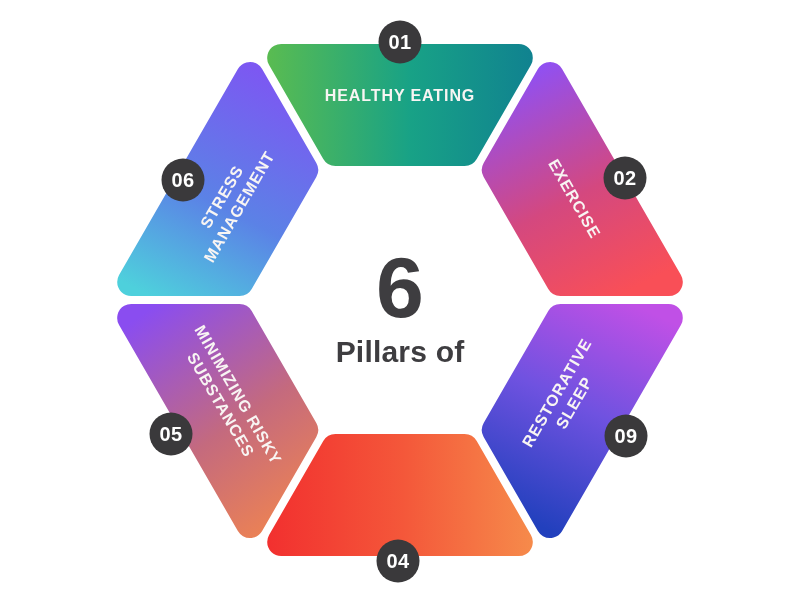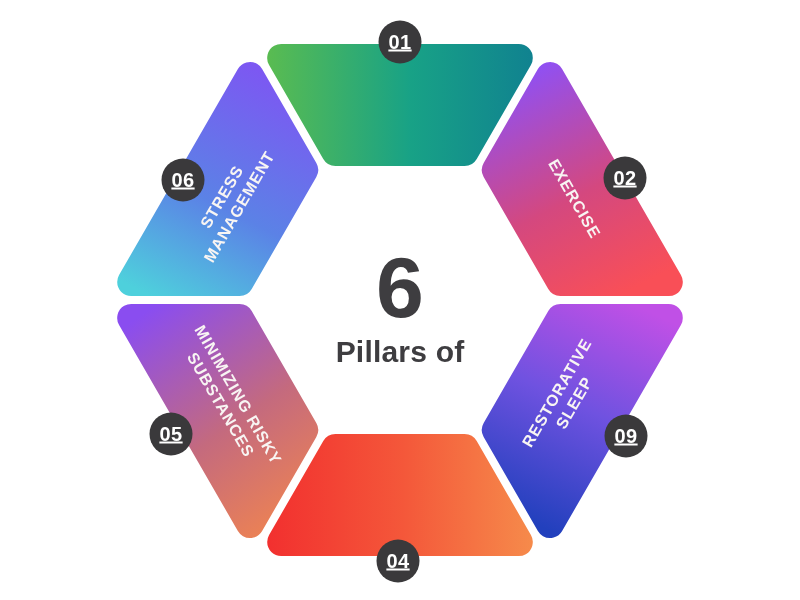--- a/index.html
+++ b/index.html
@@ -25,21 +25,20 @@
     border-radius: 50%;
     background: #3a393b;
     color: #ffffff;
     display: flex;
     align-items: center;
     justify-content: center;
     font-size: 20px;
     font-weight: 700;
     letter-spacing: 0.5px;
     transform: translate(-50%, -50%);
-    text-decoration: underline;
   }
 
   .seg-label {
     position: absolute;
     color: #f8f5f3;
     font-size: 16px;
     font-weight: 700;
     letter-spacing: 0.9px;
     line-height: 20px;
     text-align: center;
@@ -129,20 +128,23 @@
   <div class="badge" style="left:398px; top:561px">
     <span>04</span>
   </div>
   <div class="badge" style="left:171px; top:434px">
     <span>05</span>
   </div>
   <div class="badge" style="left:183px; top:180px">
     <span>06</span>
   </div>
 
+  <div class="seg-label" style="left:400px; top:96px">
+    <span class="lline">HEALTHY EATING</span>
+  </div>
   <div class="seg-label" style="left:574px; top:199px; --rot:60deg">
     <span class="lline">EXERCISE</span>
   </div>
   <div class="seg-label" style="left:566px; top:398px; --rot:-60deg">
     <span class="lline">RESTORATIVE</span>
     <span class="lline">SLEEP</span>
   </div>
   <div class="seg-label" style="left:229px; top:400px; --rot:60deg">
     <span class="lline">MINIMIZING RISKY</span>
     <span class="lline">SUBSTANCES</span>

